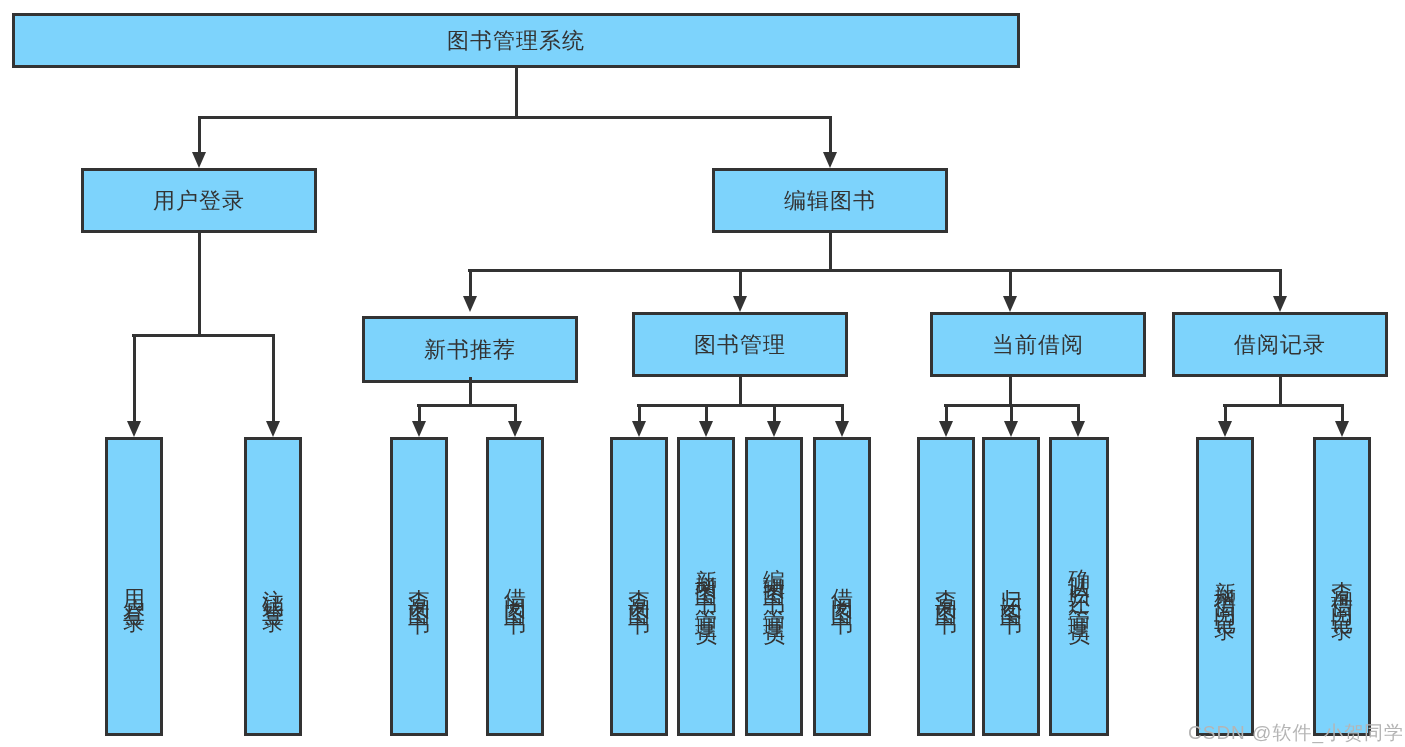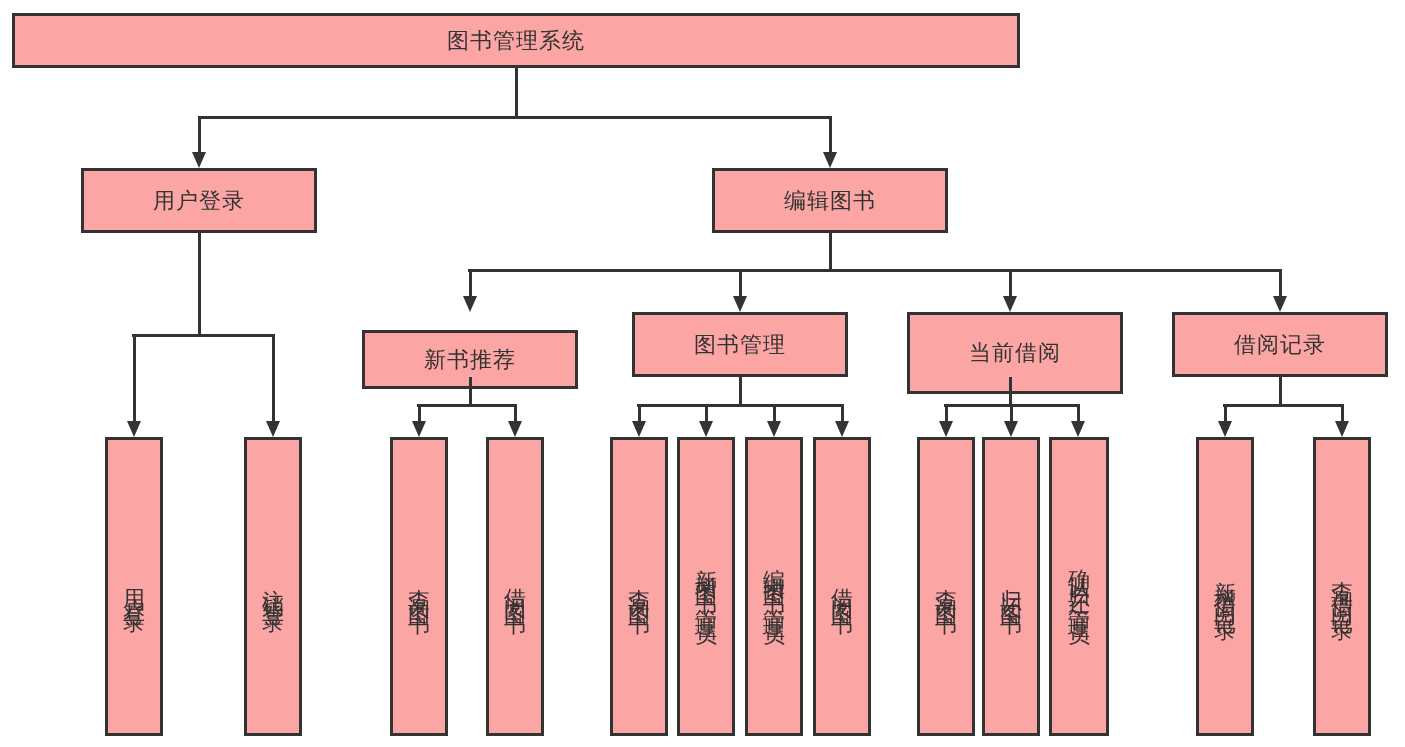--- a/index.html
+++ b/index.html
@@ -8,21 +8,21 @@
     width: 1405px;
     height: 747px;
     background: var(--bg, #ffffff);
     font-family: "Liberation Sans", "DejaVu Sans", sans-serif;
     overflow: hidden;
   }
   .box {
     position: absolute;
     box-sizing: border-box;
     border: 3px solid var(--line, #333333);
-    background: #fca5a5;
+    background: #7dd3fc;
     color: var(--text, #333333);
     font-size: 22px;
     display: flex;
     align-items: center;
     justify-content: center;
     text-align: center;
     letter-spacing: 1px;
   }
   .box.v {
     writing-mode: vertical-lr;
@@ -76,23 +76,23 @@
   <div class="hline" style="left:468px;top:269px;width:814px"></div>
   <div class="vline" style="left:469px;top:269px;height:29px"></div>
   <div class="arrow" style="left:463px;top:296px"></div>
   <div class="vline" style="left:739px;top:269px;height:29px"></div>
   <div class="arrow" style="left:733px;top:296px"></div>
   <div class="vline" style="left:1009px;top:269px;height:29px"></div>
   <div class="arrow" style="left:1003px;top:296px"></div>
   <div class="vline" style="left:1279px;top:269px;height:29px"></div>
   <div class="arrow" style="left:1273px;top:296px"></div>
 
-  <div class="box" style="left:362px;top:330px;width:216px;height:59px">新书推荐</div>
+  <div class="box" style="left:362px;top:316px;width:216px;height:67px">新书推荐</div>
   <div class="box" style="left:632px;top:312px;width:216px;height:65px">图书管理</div>
-  <div class="box" style="left:907px;top:312px;width:216px;height:82px">当前借阅</div>
+  <div class="box" style="left:930px;top:312px;width:216px;height:65px">当前借阅</div>
   <div class="box" style="left:1172px;top:312px;width:216px;height:65px">借阅记录</div>
 
   <div class="vline" style="left:469px;top:377px;height:29px"></div>
   <div class="hline" style="left:417px;top:404px;width:100px"></div>
   <div class="vline" style="left:418px;top:404px;height:19px"></div>
   <div class="arrow" style="left:412px;top:421px"></div>
   <div class="vline" style="left:514px;top:404px;height:19px"></div>
   <div class="arrow" style="left:508px;top:421px"></div>
 
   <div class="vline" style="left:739px;top:377px;height:29px"></div>
@@ -133,14 +133,15 @@
   <div class="box v" style="left:745px;top:437px;width:58px;height:299px">编辑图书（管理员）</div>
   <div class="box v" style="left:813px;top:437px;width:58px;height:299px">借阅图书</div>
 
   <div class="box v" style="left:917px;top:437px;width:58px;height:299px">查询图书</div>
   <div class="box v" style="left:982px;top:437px;width:58px;height:299px">归还图书</div>
   <div class="box v" style="left:1049px;top:437px;width:60px;height:299px">确认归还（管理员）</div>
 
   <div class="box v" style="left:1196px;top:437px;width:58px;height:299px">新增借阅记录</div>
   <div class="box v" style="left:1313px;top:437px;width:58px;height:299px">查询借阅记录</div>
 
+  <div class="watermark">CSDN @软件_小贺同学</div>
 
 </div>
 
 </body></html>

